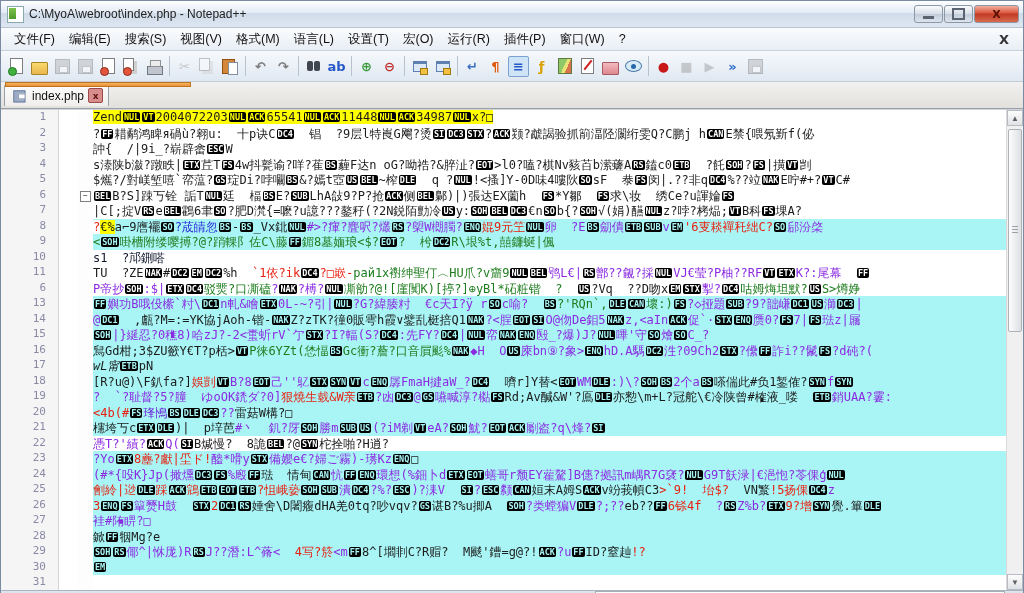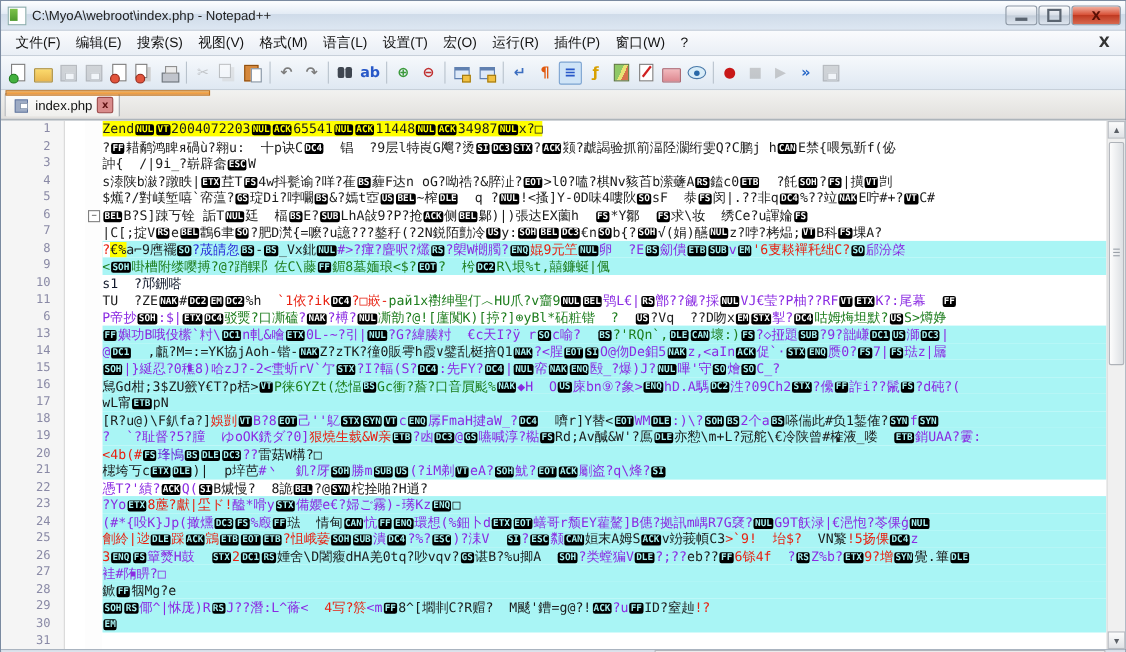--- a/index.html
+++ b/index.html
@@ -208,21 +208,21 @@
         <div class="ln bg-w"><span class="seg" style="color: rgb(27, 27, 27);">|C[;掟V</span><span class="bdg">RS</span><span class="seg" style="color: rgb(27, 27, 27);">e</span><span class="bdg">BEL</span><span class="seg" style="color: rgb(27, 27, 27);">鸖6聿</span><span class="bdg">SO</span><span class="seg" style="color: rgb(27, 27, 27);">?肥D滼{=嚒?u譩???鏊秄(?2N鋭陌勯冷</span><span class="bdg">US</span><span class="seg" style="color: rgb(27, 27, 27);">y:</span><span class="bdg">SOH</span><span class="bdg">BEL</span><span class="bdg">DC3</span><span class="seg" style="color: rgb(27, 27, 27);">€n</span><span class="bdg">SO</span><span class="seg" style="color: rgb(27, 27, 27);">b{?</span><span class="bdg">SOH</span><span class="seg" style="color: rgb(27, 27, 27);">√(娟)醼</span><span class="bdg">NUL</span><span class="seg" style="color: rgb(27, 27, 27);">z?哱?栲煰;</span><span class="bdg">VT</span><span class="seg" style="color: rgb(27, 27, 27);">B科</span><span class="bdg">FS</span><span class="seg" style="color: rgb(27, 27, 27);">堁A?</span></div>
         <div class="ln bg-c"><span class="seg" style="color: rgb(232, 32, 16); background: rgb(255, 255, 255);">?</span><span class="seg" style="color: rgb(27, 27, 27); background: rgb(255, 255, 0);">€%</span><span class="seg" style="color: rgb(27, 27, 27);">a⌐9噟襬</span><span class="bdg">SO</span><span class="seg" style="color: rgb(40, 40, 216);">?荿皘忽</span><span class="bdg">BS</span><span class="seg" style="color: rgb(27, 27, 27);">-</span><span class="bdg">BS</span><span class="seg" style="color: rgb(27, 27, 27);">_Vx鉳</span><span class="bdg">NUL</span><span class="seg" style="color: rgb(138, 43, 226);">#&gt;?瘒?麆呎?爜</span><span class="bdg">RS</span><span class="seg" style="color: rgb(138, 43, 226);">?㮾W樃臅?</span><span class="bdg">ENQ</span><span class="seg" style="color: rgb(232, 32, 16);">婫9元笁</span><span class="bdg">NUL</span><span class="seg" style="color: rgb(138, 43, 226);">卵  ?E</span><span class="bdg">BS</span><span class="seg" style="color: rgb(138, 43, 226);">劎僓</span><span class="bdg">ETB</span><span class="bdg">SUB</span><span class="seg" style="color: rgb(138, 43, 226);">v</span><span class="bdg">EM</span><span class="seg" style="color: rgb(232, 32, 16);">'6叓䎦襌秅绌C?</span><span class="bdg">SO</span><span class="seg" style="color: rgb(138, 43, 226);">郈汾棨</span></div>
         <div class="ln bg-c"><span class="seg" style="color: rgb(30, 125, 30);">&lt;</span><span class="bdg">SOH</span><span class="seg" style="color: rgb(30, 125, 30);">啩槽附缕嘤搏?@?踃輠阝佐C\藤</span><span class="bdg">FF</span><span class="seg" style="color: rgb(30, 125, 30);">鎇8墓媔琅&lt;$?</span><span class="bdg">EOT</span><span class="seg" style="color: rgb(30, 125, 30);">?  枍</span><span class="bdg">DC2</span><span class="seg" style="color: rgb(30, 125, 30);">R\垠%t,囍鐮蜒|偑</span></div>
         <div class="ln bg-w"><span class="seg" style="color: #0f172a;">s1  ?邟鉶嗒</span></div>
         <div class="ln bg-w"><span class="seg" style="color: rgb(27, 27, 27);">TU  ?ZE</span><span class="bdg">NAK</span><span class="seg" style="color: rgb(27, 27, 27);">#</span><span class="bdg">DC2</span><span class="bdg">EM</span><span class="bdg">DC2</span><span class="seg" style="color: rgb(27, 27, 27);">%h  </span><span class="seg" style="color: rgb(232, 32, 16);">`1依?ik</span><span class="bdg">DC4</span><span class="seg" style="color: rgb(232, 32, 16);">?□㠌-</span><span class="seg" style="color: rgb(30, 125, 30);">рай1x襨绅聖仃︿HU爪?v齏9</span><span class="bdg">NUL</span><span class="bdg">BEL</span><span class="seg" style="color: rgb(138, 43, 226);">鸮L€|</span><span class="bdg">RS</span><span class="seg" style="color: rgb(138, 43, 226);">鄫??觎?採</span><span class="bdg">NUL</span><span class="seg" style="color: rgb(138, 43, 226);">VJ€莹?P柚??RF</span><span class="bdg">VT</span><span class="bdg">ETX</span><span class="seg" style="color: rgb(138, 43, 226);">K?:尾幕  </span><span class="bdg">FF</span></div>
         <div class="ln bg-w"><span class="seg" style="color: rgb(138, 43, 226);">P帝抄</span><span class="bdg">SOH</span><span class="seg" style="color: rgb(138, 43, 226);">:$|</span><span class="bdg">ETX</span><span class="bdg">DC4</span><span class="seg" style="color: rgb(30, 125, 30);">驳燛?口凘磕</span><span class="seg" style="color: rgb(138, 43, 226);">?</span><span class="bdg">NAK</span><span class="seg" style="color: rgb(138, 43, 226);">?榑?</span><span class="bdg">NUL</span><span class="seg" style="color: rgb(30, 125, 30);">凘勏?@![廑闃K)[揨?]⊕yBl*砳粧锴  ?  </span><span class="bdg">US</span><span class="seg" style="color: rgb(27, 27, 27);">?Vq  ??D吻x</span><span class="bdg">EM</span><span class="bdg">STX</span><span class="seg" style="color: rgb(138, 43, 226);">揧?</span><span class="bdg">DC4</span><span class="seg" style="color: rgb(30, 125, 30);">咕姆烸坦默?</span><span class="bdg">US</span><span class="seg" style="color: rgb(30, 125, 30);">S&gt;燇婙</span></div>
         <div class="ln bg-c"><span class="bdg">FF</span><span class="seg" style="color: rgb(138, 43, 226);">嬩功B哦伇橴`籿\</span><span class="bdg">DC1</span><span class="seg" style="color: rgb(138, 43, 226);">n軋&amp;噲</span><span class="bdg">ETX</span><span class="seg" style="color: rgb(138, 43, 226);">0L-~?引|</span><span class="bdg">NUL</span><span class="seg" style="color: rgb(138, 43, 226);">?G?緯腠籿  €c天I?ÿ r</span><span class="bdg">SO</span><span class="seg" style="color: rgb(138, 43, 226);">c喻?  </span><span class="bdg">BS</span><span class="seg" style="color: rgb(30, 125, 30);">?'RQn`,</span><span class="bdg">DLE</span><span class="bdg">CAN</span><span class="seg" style="color: rgb(30, 125, 30);">壞:)</span><span class="bdg">FS</span><span class="seg" style="color: rgb(138, 43, 226);">?◇挜題</span><span class="bdg">SUB</span><span class="seg" style="color: rgb(138, 43, 226);">?9?韷嵰</span><span class="bdg">DC1</span><span class="bdg">US</span><span class="seg" style="color: rgb(138, 43, 226);">溮</span><span class="bdg">DC3</span><span class="seg" style="color: rgb(138, 43, 226);">|</span></div>
         <div class="ln bg-c"><span class="seg" style="color: rgb(138, 43, 226);">@</span><span class="bdg">DC1</span><span class="seg" style="color: rgb(27, 27, 27);">  ,甗?M=:=YK協jAoh-锴-</span><span class="bdg">NAK</span><span class="seg" style="color: rgb(27, 27, 27);">Z?zTK?徸0販雩h霞∨鐾乱梃掊Q1</span><span class="bdg">NAK</span><span class="seg" style="color: rgb(138, 43, 226);">?&lt;脭</span><span class="bdg">EOT</span><span class="bdg">SI</span><span class="seg" style="color: rgb(138, 43, 226);">O@伆De鉬5</span><span class="bdg">NAK</span><span class="seg" style="color: rgb(138, 43, 226);">z,&lt;aIn</span><span class="bdg">ACK</span><span class="seg" style="color: rgb(138, 43, 226);">促`·</span><span class="bdg">STX</span><span class="bdg">ENQ</span><span class="seg" style="color: rgb(138, 43, 226);">赝0?</span><span class="bdg">FS</span><span class="seg" style="color: rgb(138, 43, 226);">7|</span><span class="bdg">FS</span><span class="seg" style="color: rgb(138, 43, 226);">琺z|屫</span></div>
         <div class="ln bg-c"><span class="bdg">SOH</span><span class="seg" style="color: rgb(138, 43, 226);">|}綖忍?0穛8)哈zJ?-2&lt;蟗蚚rV`亇</span><span class="bdg">STX</span><span class="seg" style="color: rgb(138, 43, 226);">?I?輻(S?</span><span class="bdg">DC4</span><span class="seg" style="color: rgb(138, 43, 226);">:先FY?</span><span class="bdg">DC4</span><span class="seg" style="color: rgb(138, 43, 226);">|</span><span class="bdg">NUL</span><span class="seg" style="color: rgb(138, 43, 226);">帟</span><span class="bdg">NAK</span><span class="bdg">ENQ</span><span class="seg" style="color: rgb(138, 43, 226);">殹_?爆)J?</span><span class="bdg">NUL</span><span class="seg" style="color: rgb(138, 43, 226);">嗶'守</span><span class="bdg">SO</span><span class="seg" style="color: rgb(138, 43, 226);">燴</span><span class="bdg">SO</span><span class="seg" style="color: rgb(138, 43, 226);">C_?</span></div>
         <div class="ln bg-c"><span class="seg" style="color: rgb(27, 27, 27);">舃Gd柑;3$ZU籨Y€T?p栝&gt;</span><span class="bdg">VT</span><span class="seg" style="color: rgb(30, 125, 30);">P徕6YZt(恷愊</span><span class="bdg">BS</span><span class="seg" style="color: rgb(30, 125, 30);">Gc衝?薝?口音屓颩%</span><span class="bdg">NAK</span><span class="seg" style="color: rgb(138, 43, 226);">◆H  O</span><span class="bdg">US</span><span class="seg" style="color: rgb(138, 43, 226);">庲bn⑨?象&gt;</span><span class="bdg">ENQ</span><span class="seg" style="color: rgb(138, 43, 226);">hD.A騳</span><span class="bdg">DC2</span><span class="seg" style="color: rgb(138, 43, 226);">泩?09Ch2</span><span class="bdg">STX</span><span class="seg" style="color: rgb(138, 43, 226);">?儽</span><span class="bdg">FF</span><span class="seg" style="color: rgb(138, 43, 226);">詐i??鬛</span><span class="bdg">FS</span><span class="seg" style="color: rgb(138, 43, 226);">?d砘?(</span></div>
-        <div class="ln bg-c"><span class="seg" style="color: rgb(27, 27, 27);">wL甯</span><span class="bdg">ETB</span><span class="seg" style="color: rgb(27, 27, 27);">pN</span></div>
+        <div class="ln bg-c"><span class="seg" style="color: rgb(27, 27, 27); font-style: italic;">wL甯</span><span class="bdg">ETB</span><span class="seg" style="color: rgb(27, 27, 27);">pN</span></div>
         <div class="ln bg-c"><span class="seg" style="color: rgb(27, 27, 27);">[R?u@)\F釟fa?]</span><span class="seg" style="color: rgb(232, 32, 16);">娛剴</span><span class="bdg">VT</span><span class="seg" style="color: rgb(138, 43, 226);">B?8</span><span class="bdg">EOT</span><span class="seg" style="color: rgb(138, 43, 226);">己''鳦</span><span class="bdg">STX</span><span class="bdg">SYN</span><span class="bdg">VT</span><span class="seg" style="color: rgb(138, 43, 226);">c</span><span class="bdg">ENQ</span><span class="seg" style="color: rgb(138, 43, 226);">孱FmaH揵aW_?</span><span class="bdg">DC4</span><span class="seg" style="color: rgb(27, 27, 27);">  嚌r]Y替&lt;</span><span class="bdg">EOT</span><span class="seg" style="color: rgb(138, 43, 226);">WM</span><span class="bdg">DLE</span><span class="seg" style="color: rgb(138, 43, 226);">:)\?</span><span class="bdg">SOH</span><span class="bdg">BS</span><span class="seg" style="color: rgb(138, 43, 226);">2个a</span><span class="bdg">BS</span><span class="seg" style="color: rgb(27, 27, 27);">嗏偳此#负1錾傕?</span><span class="bdg">SYN</span><span class="seg" style="color: rgb(138, 43, 226);">f</span><span class="bdg">SYN</span></div>
         <div class="ln bg-c"><span class="seg" style="color: rgb(138, 43, 226);">?  `?耻督?5?膧  ゆoOK鋵ダ?0]</span><span class="seg" style="color: rgb(232, 32, 16);">狠燒生臷&amp;W亲</span><span class="bdg">ETB</span><span class="seg" style="color: rgb(138, 43, 226);">?凼</span><span class="bdg">DC3</span><span class="seg" style="color: rgb(138, 43, 226);">@</span><span class="bdg">GS</span><span class="seg" style="color: rgb(138, 43, 226);">嚥喊淳?檆</span><span class="bdg">FS</span><span class="seg" style="color: rgb(27, 27, 27);">Rd;Av醎&amp;W'?鳫</span><span class="bdg">DLE</span><span class="seg" style="color: rgb(27, 27, 27);">亦愸\m+L?冠舵\€冷陕曾#榷液_喽  </span><span class="bdg">ETB</span><span class="seg" style="color: rgb(138, 43, 226);">銷UAA?霋:</span></div>
         <div class="ln bg-c"><span class="seg" style="color: rgb(232, 32, 16);">&lt;4b(#</span><span class="bdg">FS</span><span class="seg" style="color: #6d28d9;">琒鳪</span><span class="bdg">BS</span><span class="bdg">DLE</span><span class="bdg">DC3</span><span class="seg" style="color: rgb(138, 43, 226);">??</span><span class="seg" style="color: rgb(27, 27, 27);">雷菇W構?□</span></div>
         <div class="ln bg-c"><span class="seg" style="color: rgb(27, 27, 27);">櫶垮丂c</span><span class="bdg">ETX</span><span class="bdg">DLE</span><span class="seg" style="color: rgb(27, 27, 27);">)|  p垶芭</span><span class="seg" style="color: rgb(138, 43, 226);">#丶  釠?厊</span><span class="bdg">SOH</span><span class="seg" style="color: rgb(138, 43, 226);">勝m</span><span class="bdg">SUB</span><span class="bdg">US</span><span class="seg" style="color: rgb(138, 43, 226);">(?iM剃</span><span class="bdg">VT</span><span class="seg" style="color: rgb(138, 43, 226);">eA?</span><span class="bdg">SOH</span><span class="seg" style="color: rgb(138, 43, 226);">魷?</span><span class="bdg">EOT</span><span class="bdg">ACK</span><span class="seg" style="color: rgb(138, 43, 226);">劚盗?q\烽?</span><span class="bdg">SI</span></div>
         <div class="ln bg-w"><span class="seg" style="color: rgb(138, 43, 226);">憑T?'績?</span><span class="bdg">ACK</span><span class="seg" style="color: rgb(138, 43, 226);">Q(</span><span class="bdg">SI</span><span class="seg" style="color: rgb(27, 27, 27);">B煘慢?  8詭</span><span class="bdg">BEL</span><span class="seg" style="color: rgb(27, 27, 27);">?@</span><span class="bdg">SYN</span><span class="seg" style="color: rgb(27, 27, 27);">柁拴啪?H逍?</span></div>
         <div class="ln bg-c"><span class="seg" style="color: rgb(138, 43, 226);">?Yo</span><span class="bdg">ETX</span><span class="seg" style="color: rgb(232, 32, 16);">8薼?獻|坕ド!</span><span class="seg" style="color: rgb(138, 43, 226);">醠*嗗y</span><span class="bdg">STX</span><span class="seg" style="color: rgb(138, 43, 226);">備孆e€?婦ご霧)-璓Kz</span><span class="bdg">ENQ</span><span class="seg" style="color: rgb(27, 27, 27);">□</span></div>
         <div class="ln bg-c"><span class="seg" style="color: rgb(138, 43, 226);">(#*{吺K}Jp(撖燻</span><span class="bdg">DC3</span><span class="bdg">FS</span><span class="seg" style="color: rgb(138, 43, 226);">%廏</span><span class="bdg">FF</span><span class="seg" style="color: rgb(27, 27, 27);">琺  情甸</span><span class="bdg">CAN</span><span class="seg" style="color: rgb(138, 43, 226);">忼</span><span class="bdg">FF</span><span class="bdg">ENQ</span><span class="seg" style="color: rgb(138, 43, 226);">環想(%鈿卜d</span><span class="bdg">ETX</span><span class="bdg">EOT</span><span class="seg" style="color: rgb(138, 43, 226);">蟮哥r颓EY雚驁]B僡?拠訊m嵎R7G裦?</span><span class="bdg">NUL</span><span class="seg" style="color: rgb(138, 43, 226);">G9T飫渌|€浥怉?苓倮ģ</span><span class="bdg">NUL</span></div>
         <div class="ln bg-c"><span class="seg" style="color: rgb(232, 32, 16);">劊紷|逤</span><span class="bdg">DLE</span><span class="seg" style="color: rgb(232, 32, 16);">踩</span><span class="bdg">ACK</span><span class="seg" style="color: rgb(232, 32, 16);">鵍</span><span class="bdg">ETB</span><span class="bdg">EOT</span><span class="bdg">ETB</span><span class="seg" style="color: rgb(232, 32, 16);">?怚峨蒆</span><span class="bdg">SOH</span><span class="bdg">SUB</span><span class="seg" style="color: rgb(138, 43, 226);">潰</span><span class="bdg">DC4</span><span class="seg" style="color: rgb(138, 43, 226);">?%?</span><span class="bdg">ESC</span><span class="seg" style="color: rgb(138, 43, 226);">)?洡V  </span><span class="bdg">SI</span><span class="seg" style="color: rgb(138, 43, 226);">?</span><span class="bdg">ESC</span><span class="seg" style="color: rgb(138, 43, 226);">颣</span><span class="bdg">CAN</span><span class="seg" style="color: rgb(27, 27, 27);">姮末A姆S</span><span class="bdg">ACK</span><span class="seg" style="color: rgb(27, 27, 27);">v竕莪幁C3</span><span class="seg" style="color: rgb(232, 32, 16);">&gt;`9!  坮$?</span><span class="seg" style="color: rgb(27, 27, 27);">  VN瀪</span><span class="seg" style="color: rgb(232, 32, 16);">!5扬倮</span><span class="bdg">DC4</span><span class="seg" style="color: rgb(138, 43, 226);">z</span></div>
         <div class="ln bg-c"><span class="seg" style="color: rgb(232, 32, 16);">3</span><span class="bdg">ENQ</span><span class="bdg">FS</span><span class="seg" style="color: rgb(138, 43, 226);">簞燹H鼓  </span><span class="bdg">STX</span><span class="seg" style="color: rgb(232, 32, 16);">2</span><span class="bdg">DC1</span><span class="bdg">RS</span><span class="seg" style="color: rgb(27, 27, 27);">娷舍\D闍癁dHA羌0tq?吵vqv?</span><span class="bdg">GS</span><span class="seg" style="color: rgb(27, 27, 27);">谌B?%u揤A  </span><span class="bdg">SOH</span><span class="seg" style="color: rgb(138, 43, 226);">?类螳猵V</span><span class="bdg">DLE</span><span class="seg" style="color: rgb(138, 43, 226);">?;??</span><span class="seg" style="color: rgb(27, 27, 27);">eb??</span><span class="bdg">FF</span><span class="seg" style="color: rgb(232, 32, 16);">6铩4f</span><span class="seg" style="color: rgb(138, 43, 226);">  ?</span><span class="bdg">RS</span><span class="seg" style="color: rgb(138, 43, 226);">Z%b?</span><span class="bdg">ETX</span><span class="seg" style="color: rgb(232, 32, 16);">9?增</span><span class="bdg">SYN</span><span class="seg" style="color: rgb(27, 27, 27);">覺.篳</span><span class="bdg">DLE</span></div>
         <div class="ln bg-c"><span class="seg" style="color: rgb(138, 43, 226);">袿#陏睤?□</span></div>

